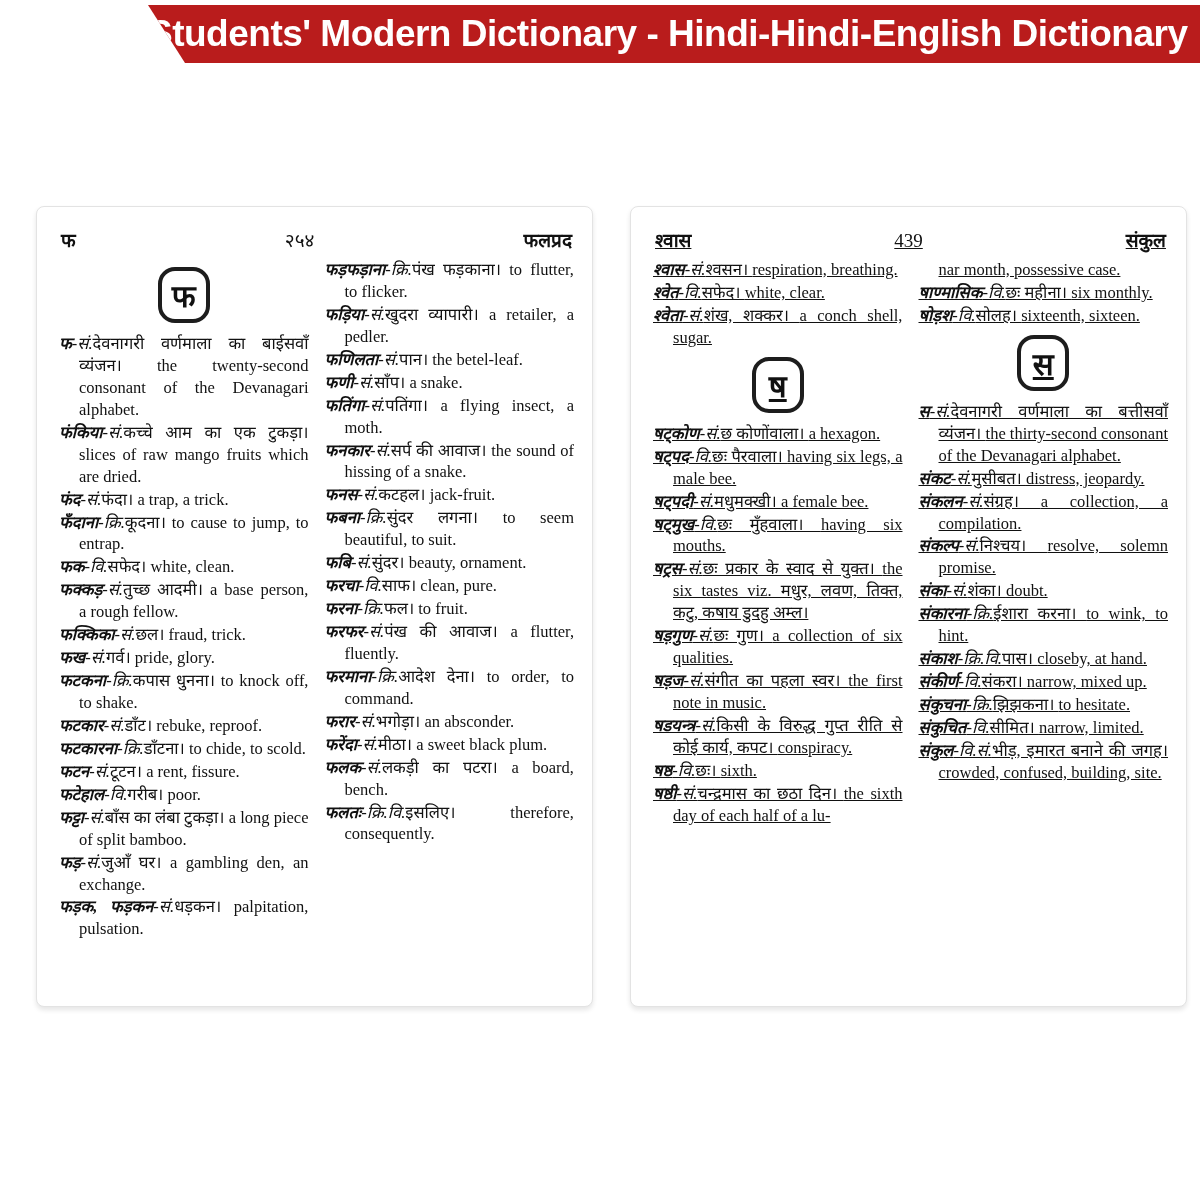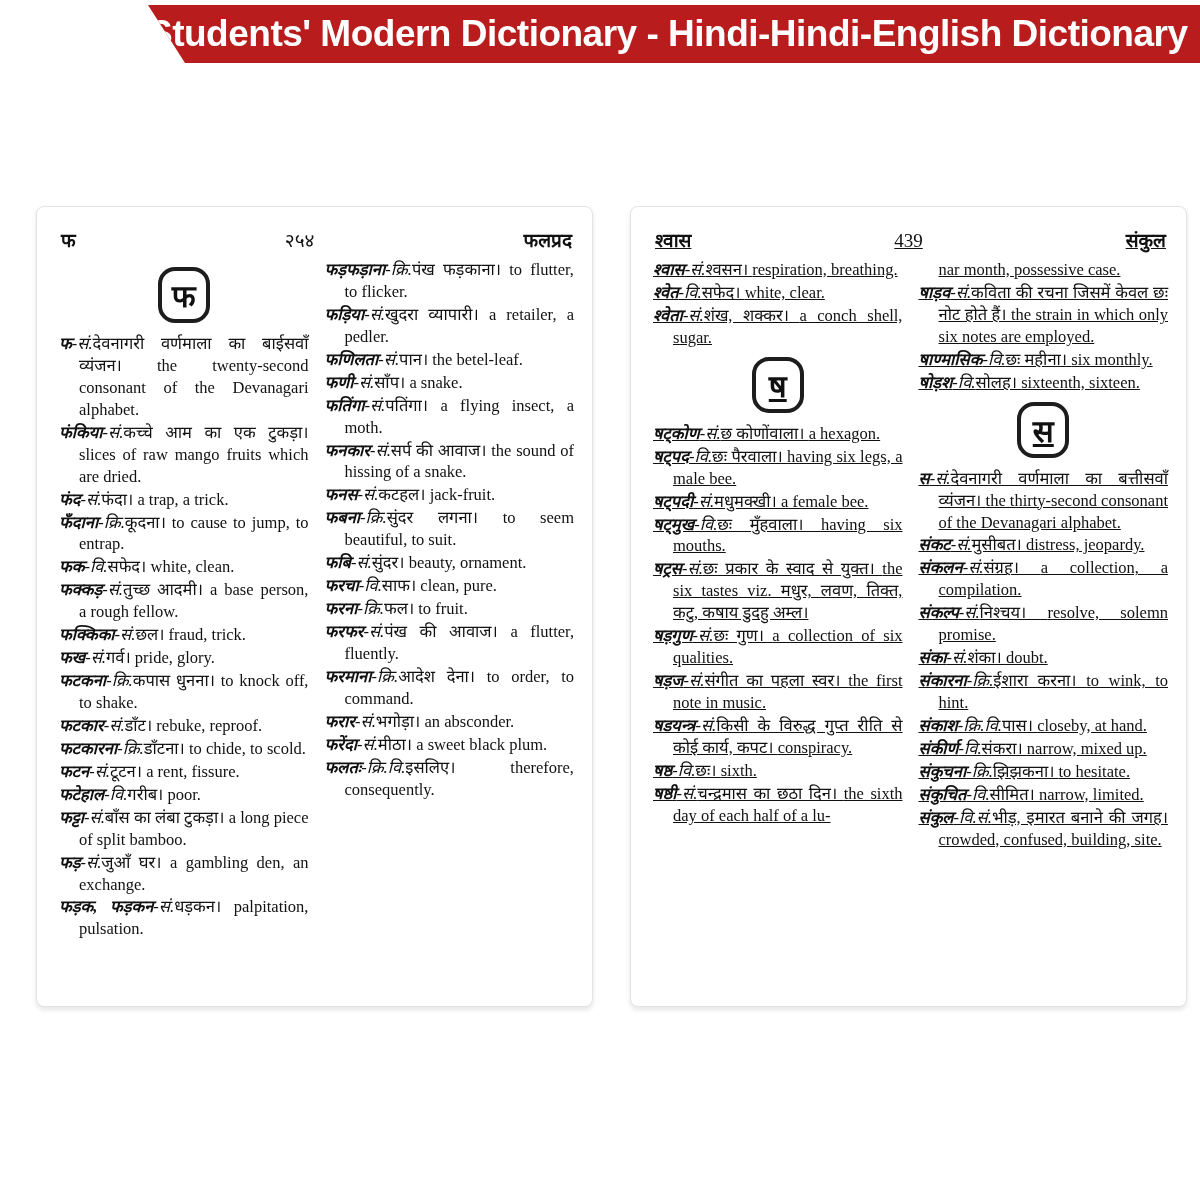--- a/index.html
+++ b/index.html
@@ -93,20 +93,21 @@
         <p class="entry"><span class="hw">फनकार</span><span class="tag">-सं.</span><span class="hi">सर्प की आवाज। </span><span class="en">the sound of hissing of a snake.</span></p>
         <p class="entry"><span class="hw">फनस</span><span class="tag">-सं.</span><span class="hi">कटहल। </span><span class="en">jack-fruit.</span></p>
         <p class="entry"><span class="hw">फबना</span><span class="tag">-क्रि.</span><span class="hi">सुंदर लगना। </span><span class="en">to seem beautiful, to suit.</span></p>
         <p class="entry"><span class="hw">फबि</span><span class="tag">-सं.</span><span class="hi">सुंदर। </span><span class="en">beauty, ornament.</span></p>
         <p class="entry"><span class="hw">फरचा</span><span class="tag">-वि.</span><span class="hi">साफ। </span><span class="en">clean, pure.</span></p>
         <p class="entry"><span class="hw">फरना</span><span class="tag">-क्रि.</span><span class="hi">फल। </span><span class="en">to fruit.</span></p>
         <p class="entry"><span class="hw">फरफर</span><span class="tag">-सं.</span><span class="hi">पंख की आवाज। </span><span class="en">a flutter, fluently.</span></p>
         <p class="entry"><span class="hw">फरमाना</span><span class="tag">-क्रि.</span><span class="hi">आदेश देना। </span><span class="en">to order, to command.</span></p>
         <p class="entry"><span class="hw">फरार</span><span class="tag">-सं.</span><span class="hi">भगोड़ा। </span><span class="en">an absconder.</span></p>
         <p class="entry"><span class="hw">फरेंदा</span><span class="tag">-सं.</span><span class="hi">मीठा। </span><span class="en">a sweet black plum.</span></p>
+        <p class="entry"><span class="hw">फलक</span><span class="tag">-सं.</span><span class="hi">लकड़ी का पटरा। </span><span class="en">a board, bench.</span></p>
         <p class="entry"><span class="hw">फलतः</span><span class="tag">-क्रि.वि.</span><span class="hi">इसलिए। </span><span class="en">therefore, consequently.</span></p>
       </div>
   </div>
 </div>
 
 <div class="page right">
   <div class="page-header">
     <span class="ph-left">श्वास</span>
     <span class="ph-center">439</span>
     <span class="ph-right">संकुल</span>
@@ -125,21 +126,20 @@
         <p class="entry"><span class="hw">षट्मुख</span><span class="tag">-वि.</span><span class="hi">छः मुँहवाला। </span><span class="en">having six mouths.</span></p>
         <p class="entry"><span class="hw">षट्रस</span><span class="tag">-सं.</span><span class="hi">छः प्रकार के स्वाद से युक्त। </span><span class="en">the six tastes viz. मधुर, लवण, तिक्त, कटु, कषाय डुदहु अम्ल।</span></p>
         <p class="entry"><span class="hw">षड़गुण</span><span class="tag">-सं.</span><span class="hi">छः गुण। </span><span class="en">a collection of six qualities.</span></p>
         <p class="entry"><span class="hw">षड़ज</span><span class="tag">-सं.</span><span class="hi">संगीत का पहला स्वर। </span><span class="en">the first note in music.</span></p>
         <p class="entry"><span class="hw">षडयन्त्र</span><span class="tag">-सं.</span><span class="hi">किसी के विरुद्ध गुप्त रीति से कोई कार्य, कपट। </span><span class="en">conspiracy.</span></p>
         <p class="entry"><span class="hw">षष्ठ</span><span class="tag">-वि.</span><span class="hi">छः। </span><span class="en">sixth.</span></p>
         <p class="entry"><span class="hw">षष्ठी</span><span class="tag">-सं.</span><span class="hi">चन्द्रमास का छठा दिन। </span><span class="en">the sixth day of each half of a lu-</span></p>
       </div>
     <div class="col">
         <p class="entry cont">nar month, possessive case.</p>
-        <p class="entry"><span class="hw">षाड़व</span><span class="tag">-सं.</span><span class="hi">कविता की रचना जिसमें केवल छः नोट होते हैं। </span><span class="en">the strain in which only six notes are employed.</span></p>
         <p class="entry"><span class="hw">षाण्मासिक</span><span class="tag">-वि.</span><span class="hi">छः महीना। </span><span class="en">six monthly.</span></p>
         <p class="entry"><span class="hw">षोड़श</span><span class="tag">-वि.</span><span class="hi">सोलह। </span><span class="en">sixteenth, sixteen.</span></p>
         <div class="badge-wrap">
           <div class="badge">स</div>
         </div>
         <p class="entry"><span class="hw">स</span><span class="tag">-सं.</span><span class="hi">देवनागरी वर्णमाला का बत्तीसवाँ व्यंजन। </span><span class="en">the thirty-second consonant of the Devanagari alphabet.</span></p>
         <p class="entry"><span class="hw">संकट</span><span class="tag">-सं.</span><span class="hi">मुसीबत। </span><span class="en">distress, jeopardy.</span></p>
         <p class="entry"><span class="hw">संकलन</span><span class="tag">-सं.</span><span class="hi">संग्रह। </span><span class="en">a collection, a compilation.</span></p>
         <p class="entry"><span class="hw">संकल्प</span><span class="tag">-सं.</span><span class="hi">निश्चय। </span><span class="en">resolve, solemn promise.</span></p>
         <p class="entry"><span class="hw">संका</span><span class="tag">-सं.</span><span class="hi">शंका। </span><span class="en">doubt.</span></p>

